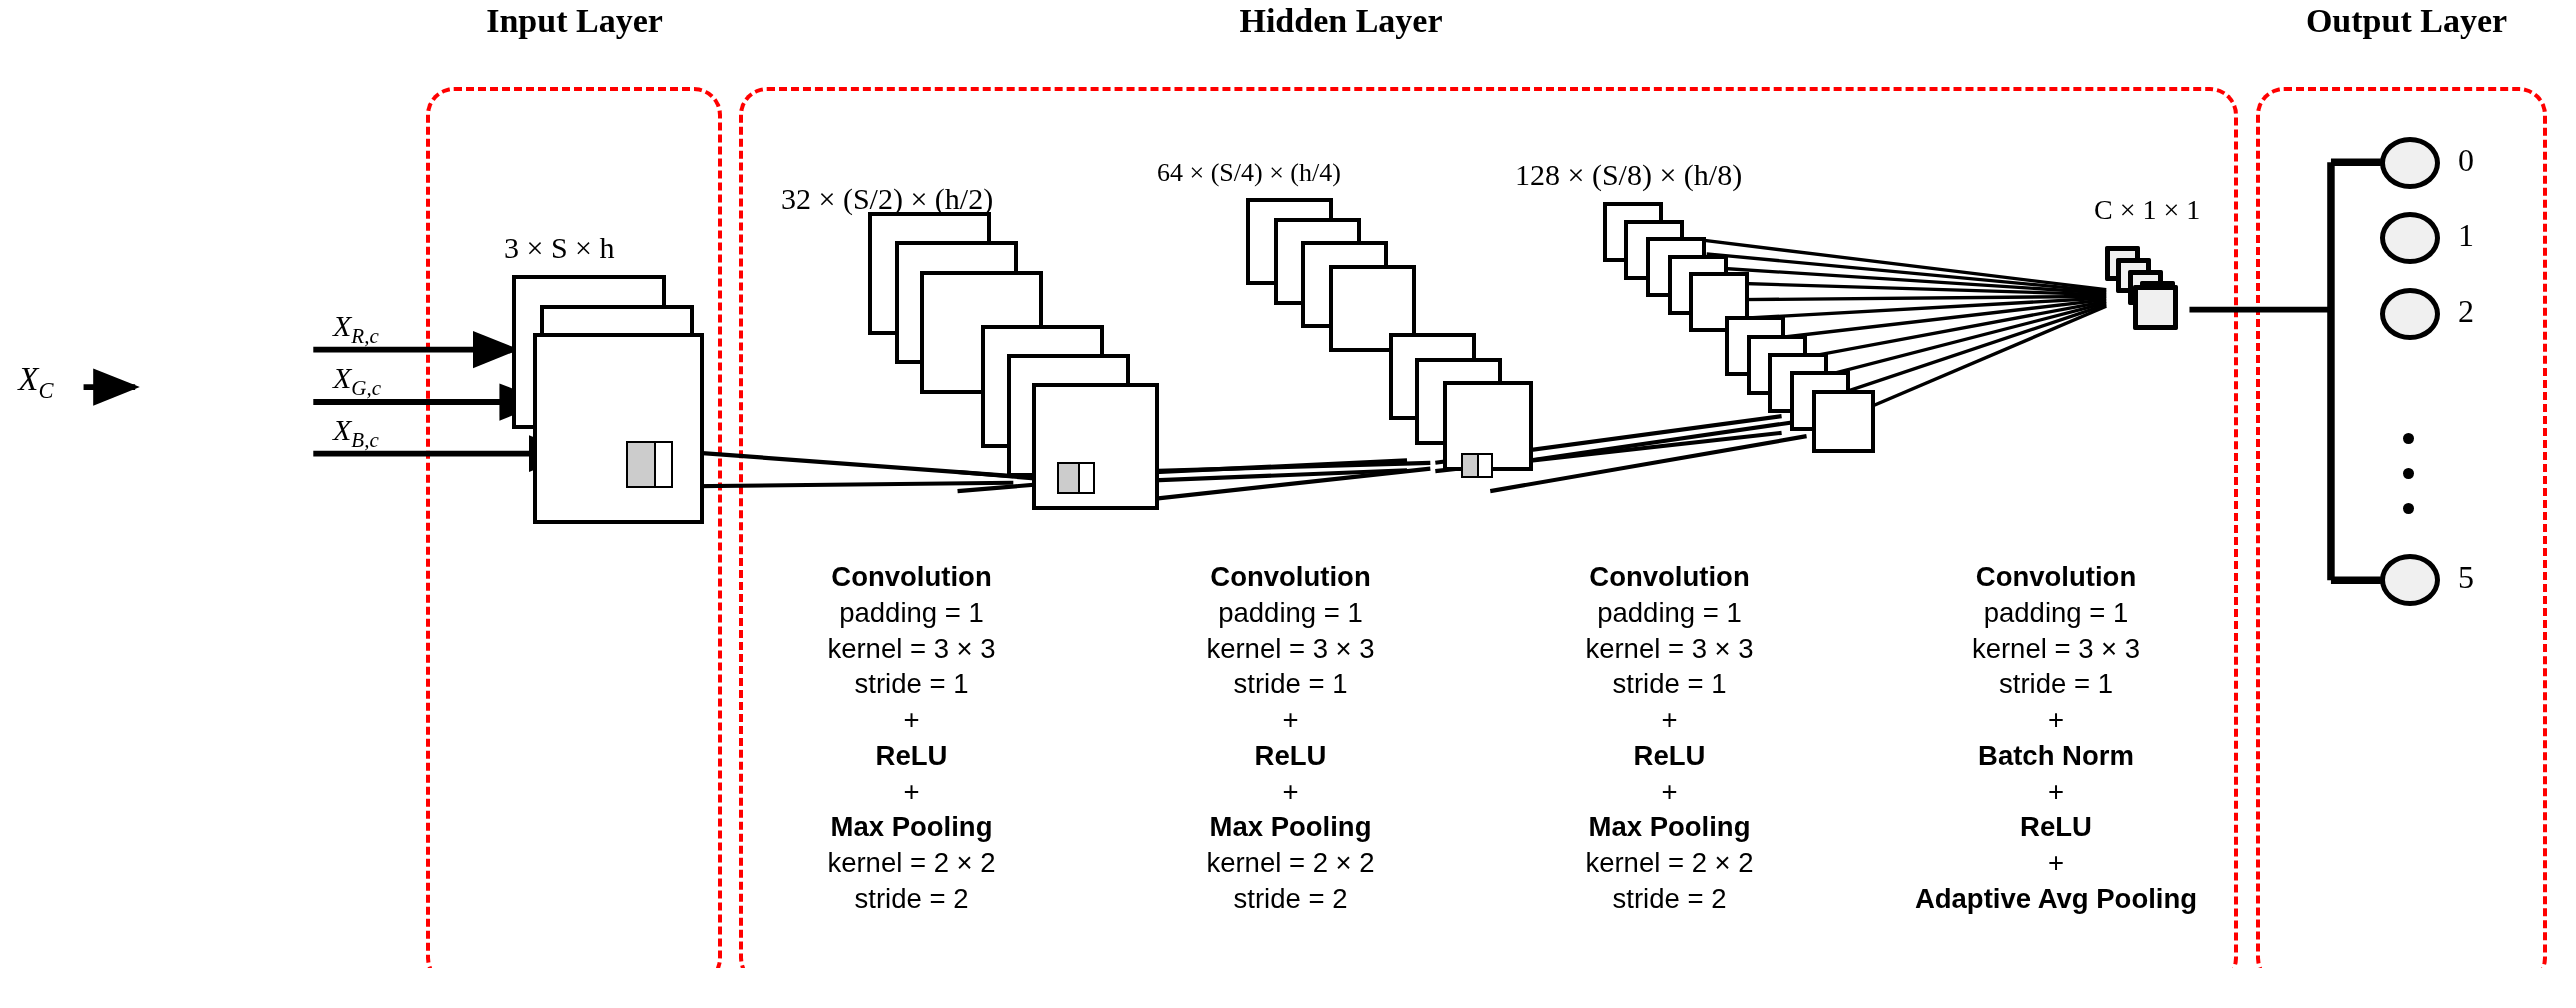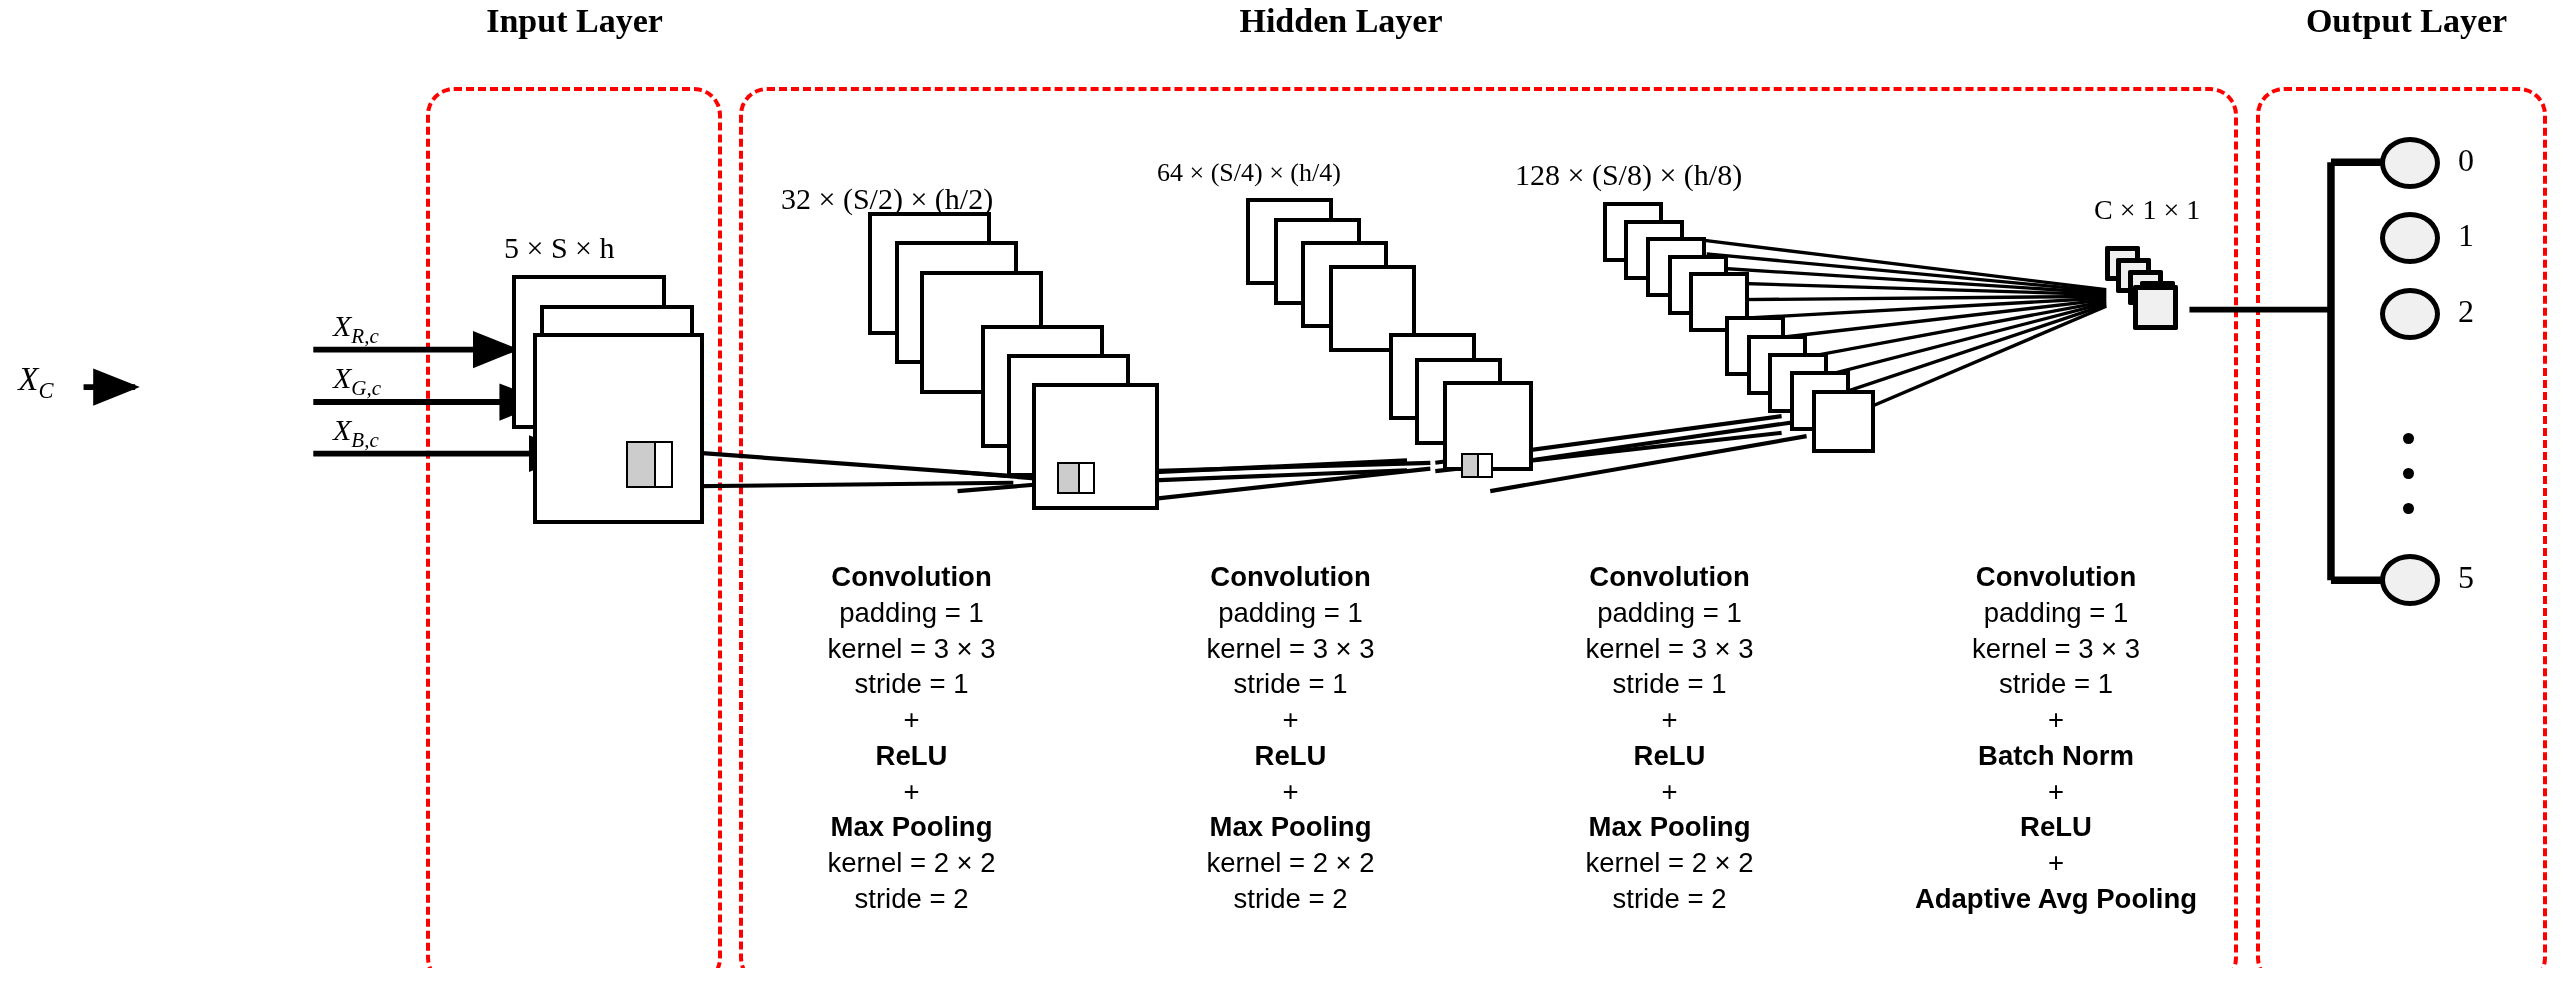--- a/index.html
+++ b/index.html
@@ -143,21 +143,21 @@
 
   <div class="lbl italic" style="left:18.3px;top:361px;font-size:33px;">
     <span>X</span><sub style="font-size:22.5px;">C</sub>
   </div>
 
 
   <div class="lbl italic" style="left:333px;top:309px;font-size:30px;"><span>X</span><sub style="font-size: 21px;">R,c</sub></div>
   <div class="lbl italic" style="left:333px;top:361px;font-size:30px;"><span>X</span><sub style="font-size: 21px;">G,c</sub></div>
   <div class="lbl italic" style="left:333px;top:413px;font-size:30px;"><span>X</span><sub style="font-size: 21px;">B,c</sub></div>
 
-  <div class="lbl" style="left:504px;top:231px;font-size:30px;">5 × S × h</div>
+  <div class="lbl" style="left:504px;top:231px;font-size:30px;">3 × S × h</div>
 
   <div class="plate" style="left:512px;top:275px;width:154px;height:154px;z-index:1;"></div>
   <div class="plate" style="left:540px;top:305px;width:154px;height:154px;z-index:2;"></div>
   <div class="plate" style="left:533px;top:333px;width:171px;height:191px;z-index:3;"></div>
   <div class="patchbox" style="left:626px;top:441px;width:47px;height:47px;z-index:4;"></div>
   <div class="patch" style="left:626px;top:441px;width:30px;height:47px;z-index:5;"></div>
 
   <div class="lbl" style="left:781px;top:158px;font-size:30px;margin-top:24px;">32 × (S/2) × (h/2)</div>
 
   <div class="plate" style="left:868px;top:212px;width:123px;height:123px;z-index:1;"></div>

